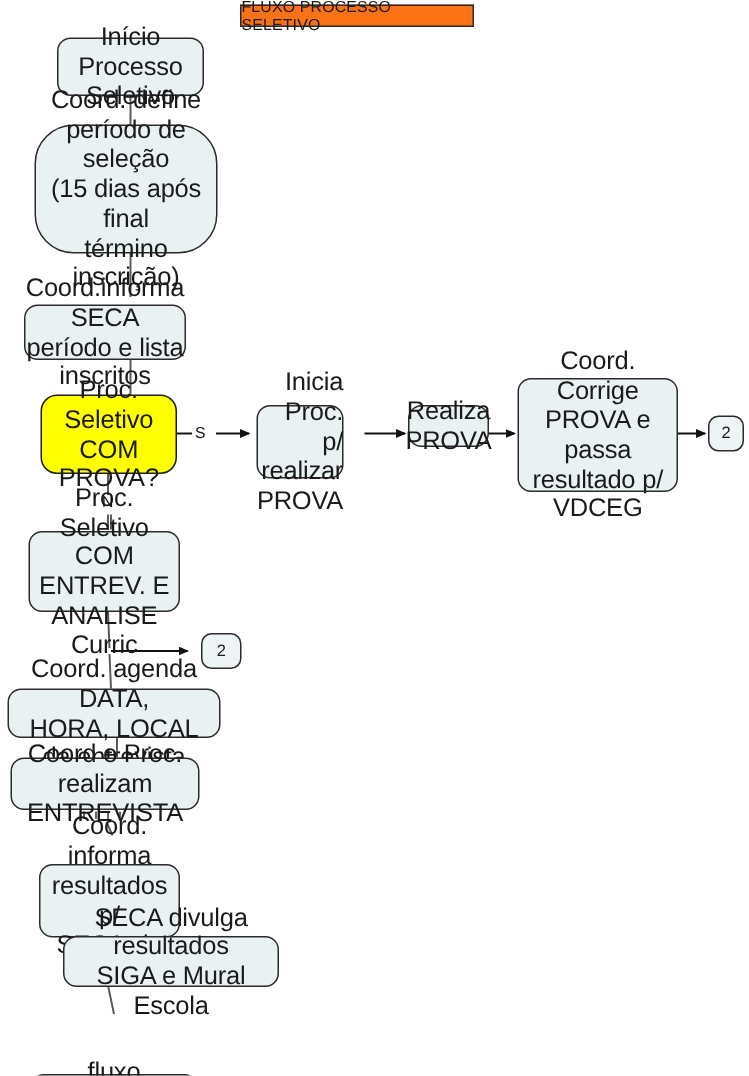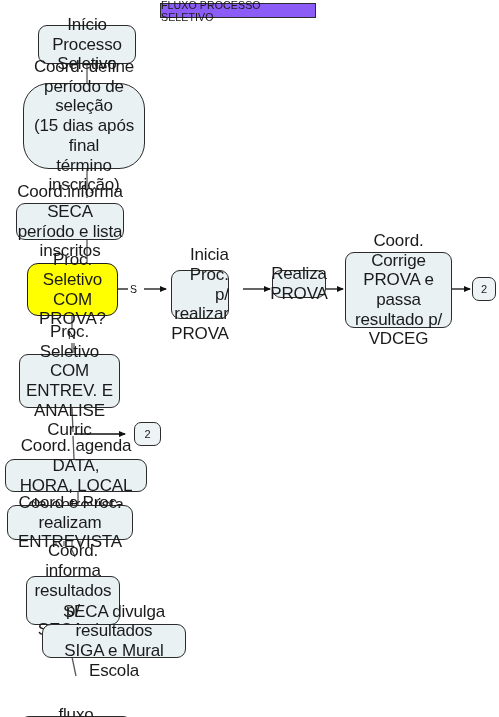--- a/index.html
+++ b/index.html
@@ -61,21 +61,21 @@
     font-size: 11px;
     padding: 0;
   }
   #title-bar {
     position: absolute;
     left: 160px;
     top: 3px;
     width: 156px;
     height: 15px;
     box-sizing: border-box;
-    background: #8b5cf6;
+    background: #f97316;
     border: 1px solid #2b2b2b;
     display: flex;
     align-items: center;
     justify-content: center;
     font-size: 10.6px;
     letter-spacing: 0.1px;
     color: #1a1a1a;
     z-index: 4;
   }
   .edge-label {

